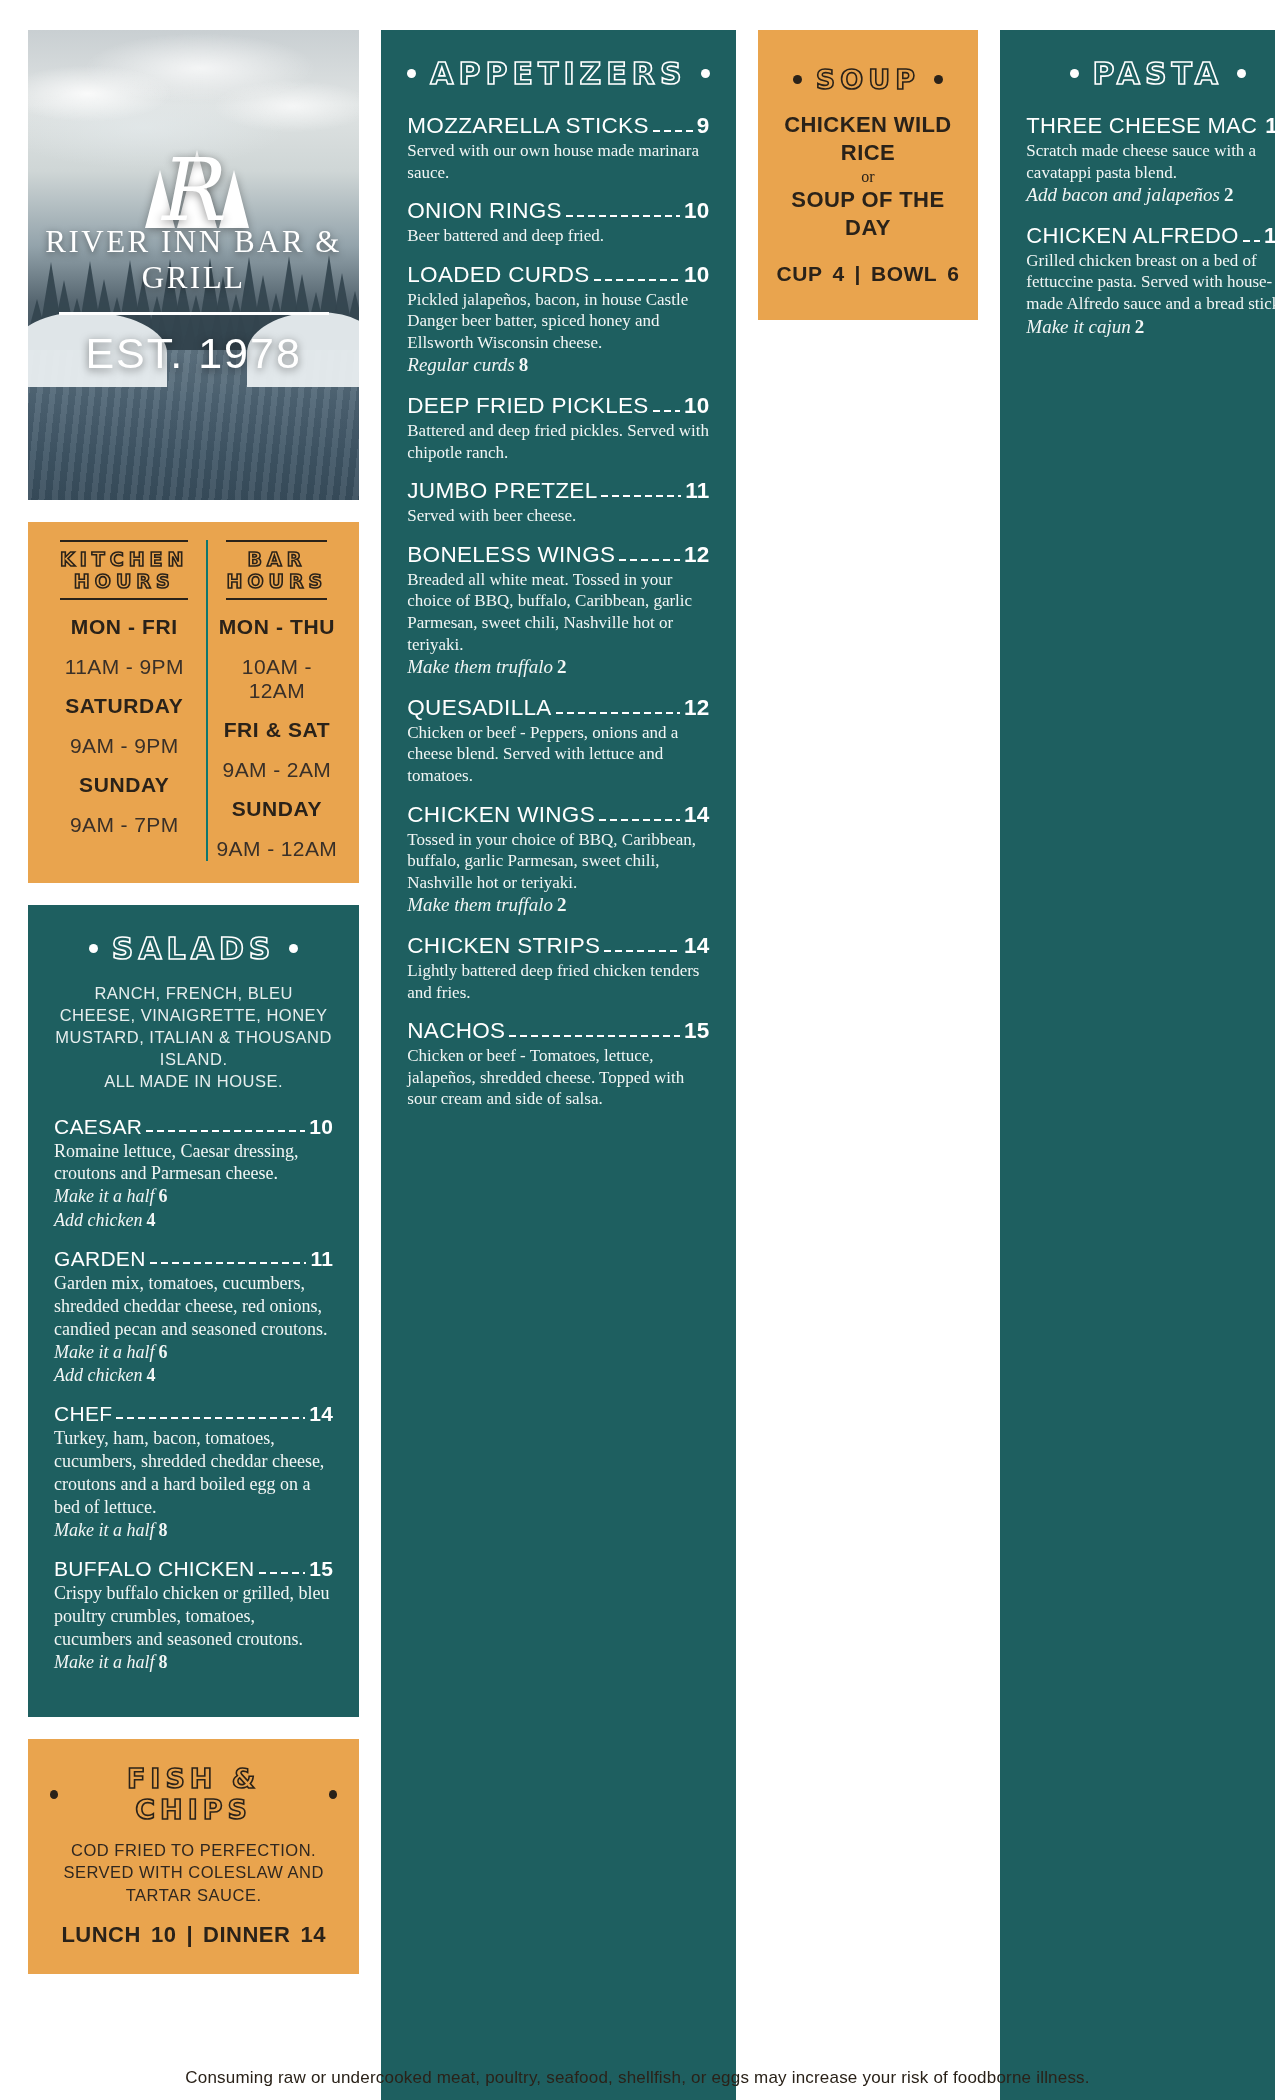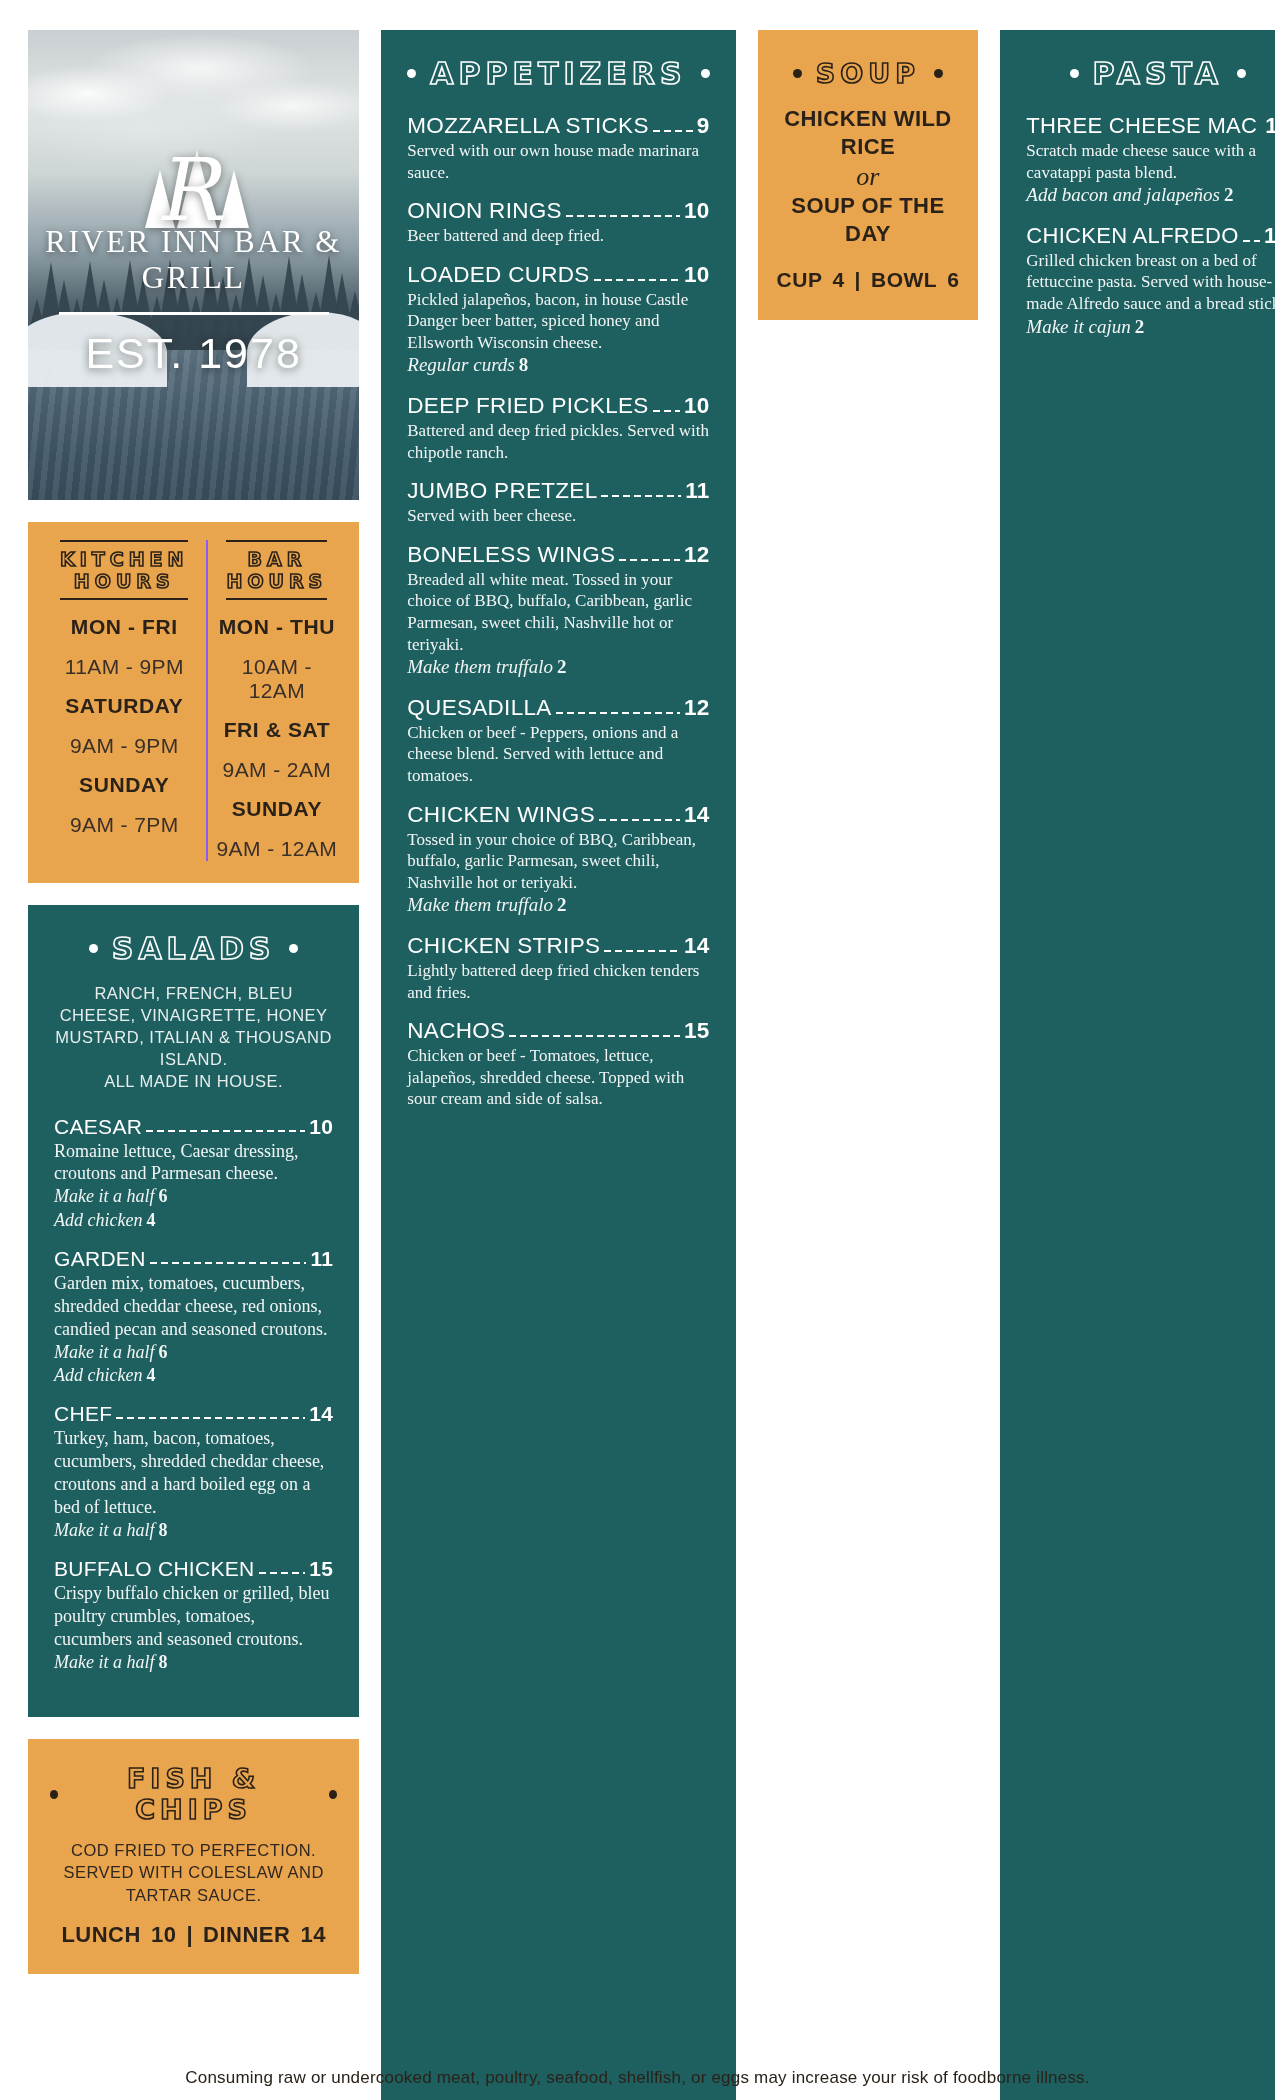--- a/index.html
+++ b/index.html
@@ -59,21 +59,21 @@
     text-transform:uppercase;text-align:center;
   }
   .stencil.dark{-webkit-text-stroke-color:#2a2219;}
   .stencil-wrap{display:flex;align-items:center;justify-content:center;gap:14px;}
   .dot{width:9px;height:9px;border-radius:50%;background:#fff;display:inline-block;}
   .dot.dark{background:#2a2219;}
 
   
   .hours{display:flex;padding:18px 14px 22px;}
   .hours-col{flex:1;text-align:center;padding:0 8px;}
-  .hours-col + .hours-col{border-left:2px solid #8b5cf6;}
+  .hours-col + .hours-col{border-left:2px solid #0f766e;}
   .hours-head{font-size:19px;padding:6px 0;margin:0 10px;
     border-top:2.5px solid #2a2219;border-bottom:2.5px solid #2a2219;}
   .hours-row{margin-top:15px;}
   .hours-day{font-size:21px;font-weight:700;color:#2a2219;letter-spacing:.6px;}
   .hours-time{font-size:21px;color:#3a3028;letter-spacing:.4px;margin-top:16px;}
 
   
   .sec{padding:26px 26px 28px;}
   .sec-title{font-size:30px;margin-bottom:22px;}
   .sub-note{color:#e7eeee;font-size:16.5px;line-height:1.34;text-align:center;
@@ -107,21 +107,21 @@
   .soup-photo .bowl{position:absolute;left:4%;bottom:4%;width:78%;height:62%;
     border-radius:50% 50% 46% 46%/46% 46% 54% 54%;background:#2e2a27;
     box-shadow:inset 0 -16px 26px rgba(0,0,0,.6);}
   .soup-photo .broth{position:absolute;left:11%;bottom:26%;width:64%;height:40%;
     border-radius:50%;background:radial-gradient(circle at 40% 35%,#f3ece0,#ddd2bf 70%,#c9bda8);}
   .soup-photo .bit{position:absolute;border-radius:3px;}
   .soup-body{flex:1;background:#e9a44e;display:flex;flex-direction:column;
     align-items:center;justify-content:center;text-align:center;padding:10px 14px;}
   .soup-title{font-size:27px;margin-bottom:16px;}
   .soup-opt{font-size:22px;font-weight:700;color:#2a2219;letter-spacing:.4px;line-height:1.28;}
-  .soup-or{font-family:"Liberation Serif",serif;font-style:italic;font-size:26px;color:#2a2219;}
+  .soup-or{font-family:"Liberation Serif",serif;font-size:16px;color:#2a2219;}
   .soup-price{margin-top:20px;font-size:21px;font-weight:700;color:#2a2219;letter-spacing:.5px;}
 
   
   .fish{padding:24px 22px 26px;text-align:center;}
   .fish-title{font-size:27px;margin-bottom:14px;}
   .fish-desc{font-size:16.5px;color:#2f2720;letter-spacing:.5px;line-height:1.35;}
   .fish-price{margin-top:16px;font-size:22px;font-weight:700;color:#2a2219;letter-spacing:.5px;}
 
   
   .pasta .item-name{font-size:22px;}

